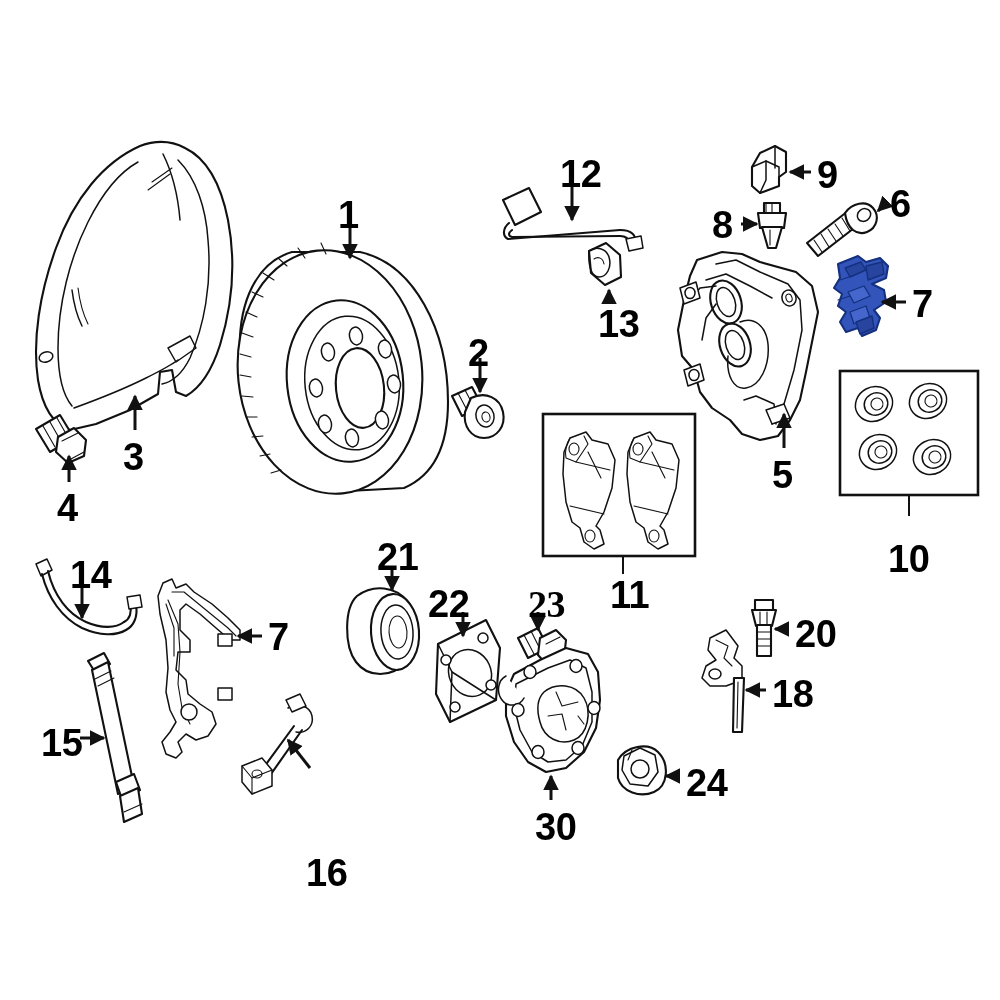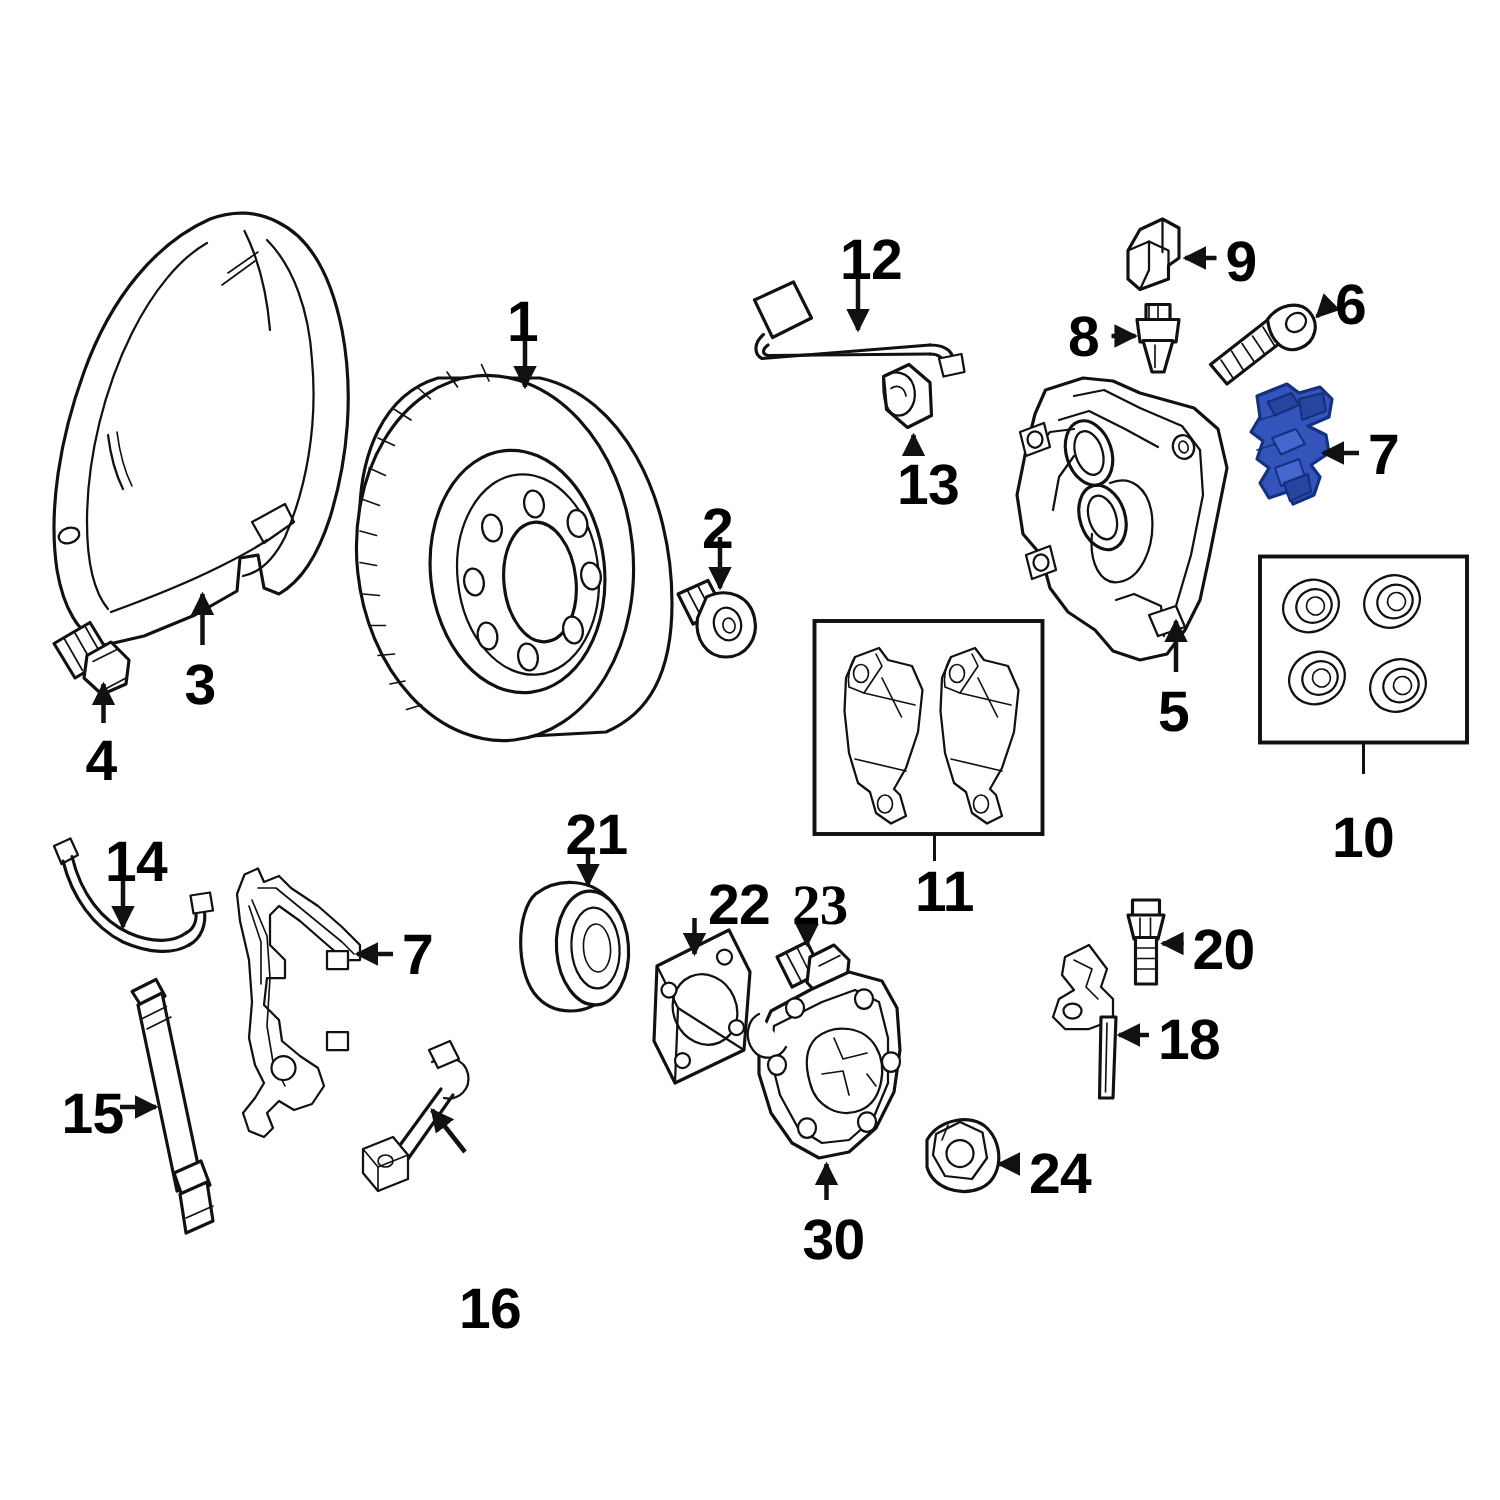--- a/index.html
+++ b/index.html
@@ -505,17 +505,17 @@
   <div class="callout" style="left:560px; top:155px;">12</div>
   <div class="callout" style="left:598px; top:305px;">13</div>
   <div class="callout" style="left:70px;  top:556px;">14</div>
   <div class="callout" style="left:41px;  top:724px;">15</div>
   <div class="callout" style="left:306px; top:810px;margin-top:44px;">16</div>
   <div class="callout" style="left:268px; top:618px;">7</div>
   <div class="callout" style="left:772px; top:675px;">18</div>
   <div class="callout" style="left:795px; top:615px;">20</div>
   <div class="callout" style="left:535px; top:808px;">30</div>
   <div class="callout" style="left:377px; top:538px;">21</div>
-  <div class="callout" style="left:472px; top:585px;">22</div>
+  <div class="callout" style="left:428px; top:585px;">22</div>
   <div class="callout" style="left:528px; top:585px;font-family:Liberation Serif, serif;">23</div>
   <div class="callout" style="left:686px; top:764px;">24</div>
 
 </div>
 
 </body></html>

